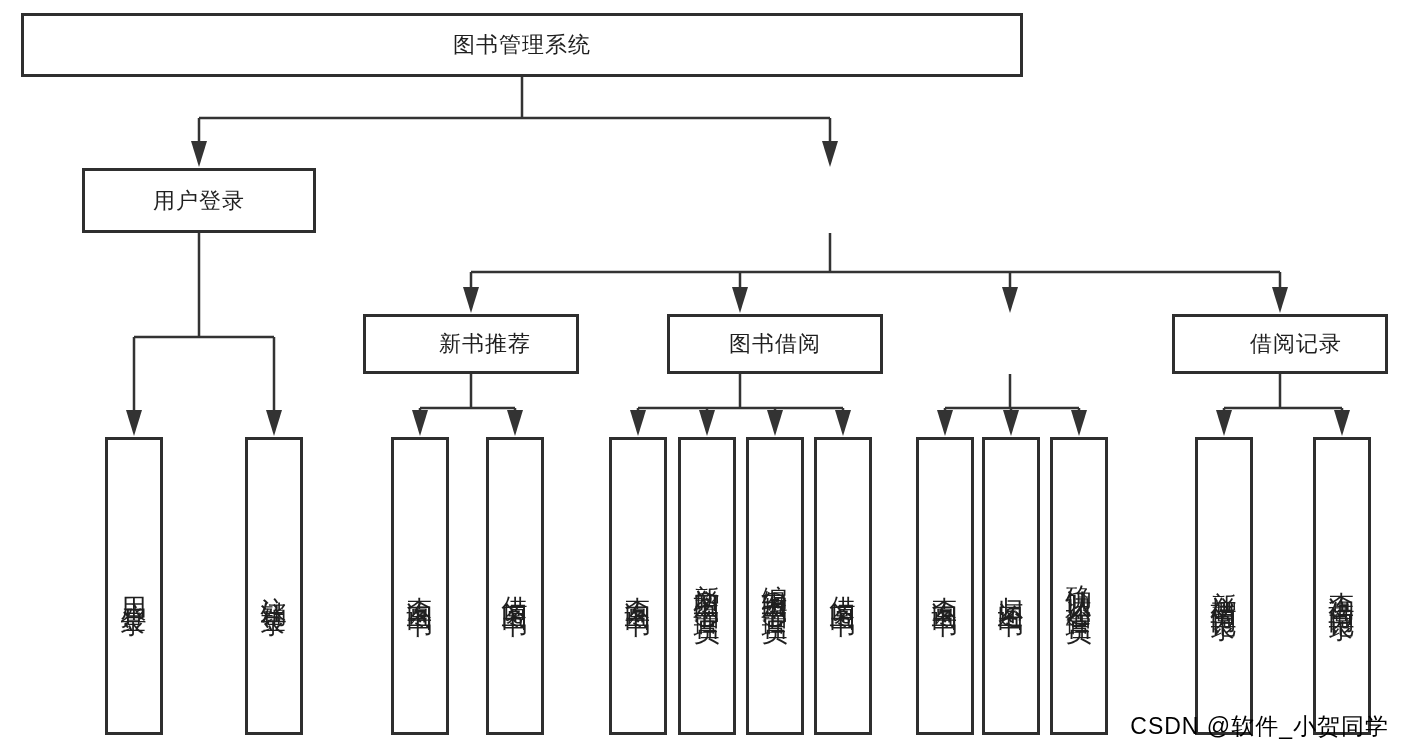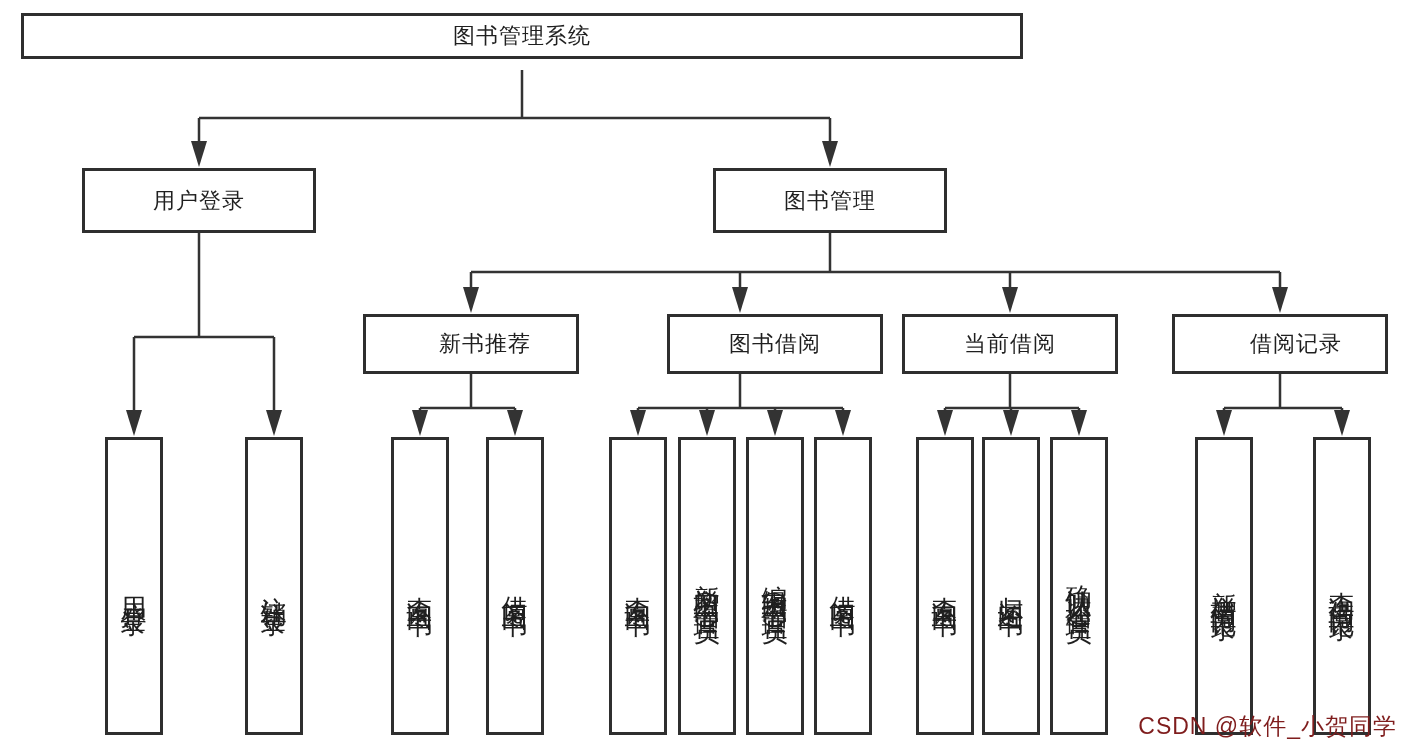--- a/index.html
+++ b/index.html
@@ -51,24 +51,24 @@
     text-orientation: mixed;
     font-size: 26px;
     letter-spacing: 5px;
     line-height: 1;
     top: 437px;
     width: 58px;
     height: 298px;
   }
   .watermark {
     position: absolute;
-    right: 8px;
+    right: 16px;
     bottom: 5px;
     font-size: 23px;
-    color: #7f1d1d;
+    color: #000000;
     letter-spacing: 1px;
     z-index: 3;
     white-space: nowrap;
   }
 </style>
 </head>
 <body>
 
 <div class="canvas">
 
@@ -95,28 +95,26 @@
     <polygon points="699,410 715,410 707,436"></polygon>
     <polygon points="767,410 783,410 775,436"></polygon>
     <polygon points="835,410 851,410 843,436"></polygon>
     <polygon points="937,410 953,410 945,436"></polygon>
     <polygon points="1003,410 1019,410 1011,436"></polygon>
     <polygon points="1071,410 1087,410 1079,436"></polygon>
     <polygon points="1216,410 1232,410 1224,436"></polygon>
     <polygon points="1334,410 1350,410 1342,436"></polygon>
   </svg>
 
-  <div class="hbox" style="left:21px; top:13px; width:1002px; height:46px;">图书管理系统</div>
+  <div class="hbox" style="left:21px; top:13px; width:1002px; height:64px;">图书管理系统</div>
 
   <div class="hbox" style="left:82px; top:168px; width:234px; height:65px;">用户登录</div>
-  <div class="hbox" style="left:713px; top:168px; width:234px; height:65px;">图书管理</div>
 
   <div class="hbox" style="left:363px; top:314px; width:216px; height:60px;padding-left:28px;">新书推荐</div>
   <div class="hbox" style="left:632px; top:314px; width:216px; height:60px;margin-left:35px;">图书借阅</div>
-  <div class="hbox" style="left:902px; top:314px; width:216px; height:60px;">当前借阅</div>
   <div class="hbox" style="left:1172px; top:314px; width:216px; height:60px;padding-left:32px;">借阅记录</div>
 
   <div class="vbox" style="left:105px;">用户登录</div>
   <div class="vbox" style="left:245px;">注销登录</div>
 
   <div class="vbox" style="left:391px;">查询图书</div>
   <div class="vbox" style="left:486px;">借阅图书</div>
 
   <div class="vbox" style="left:609px;">查询图书</div>
   <div class="vbox" style="left:678px;">新增图书（管理员）</div>

